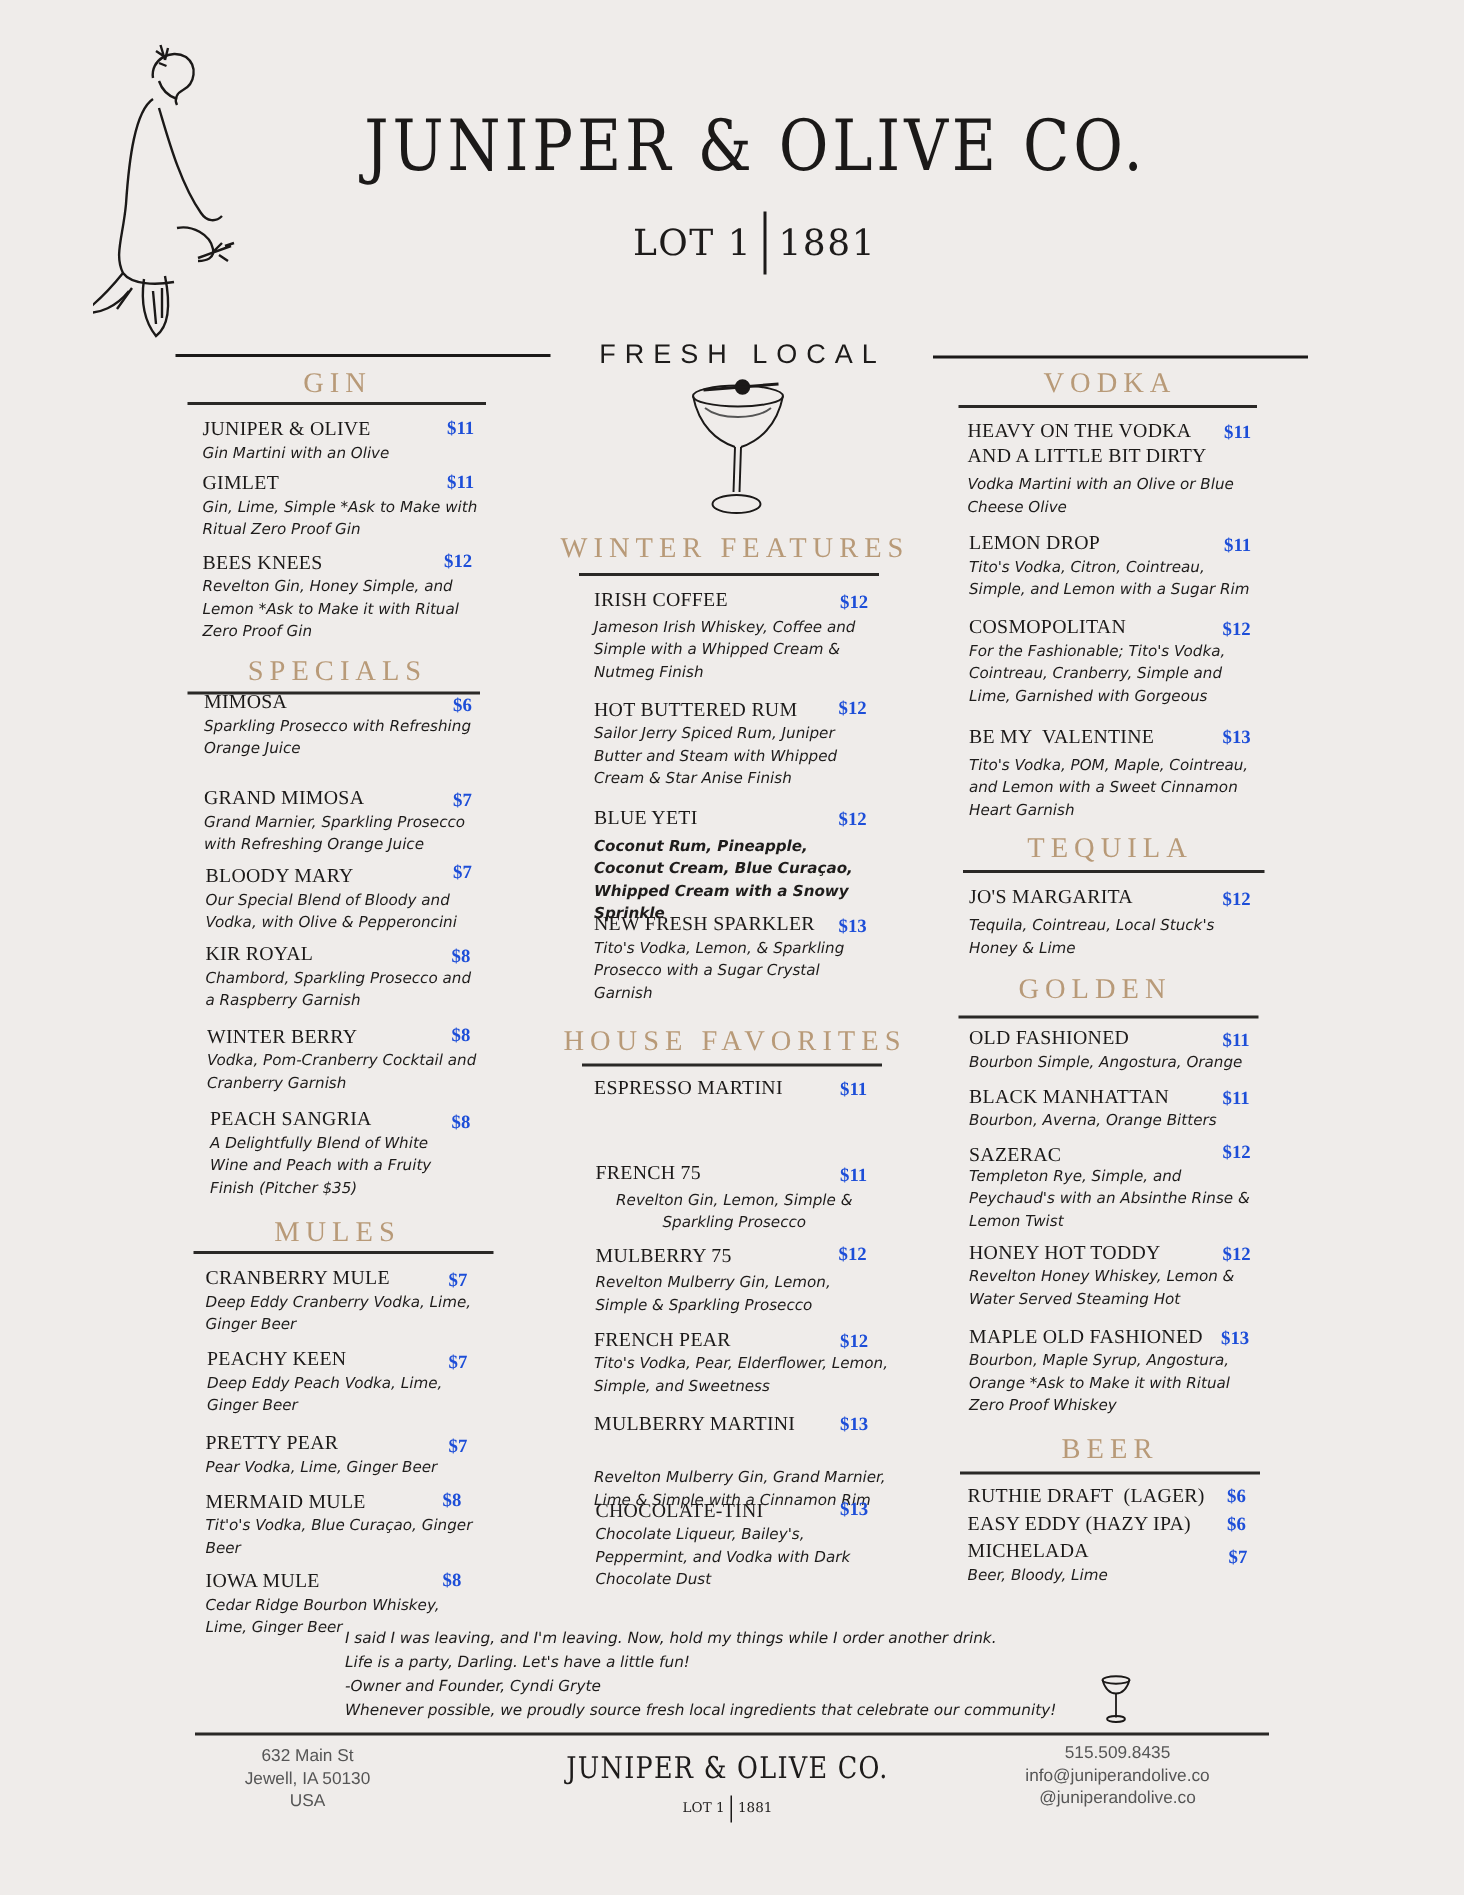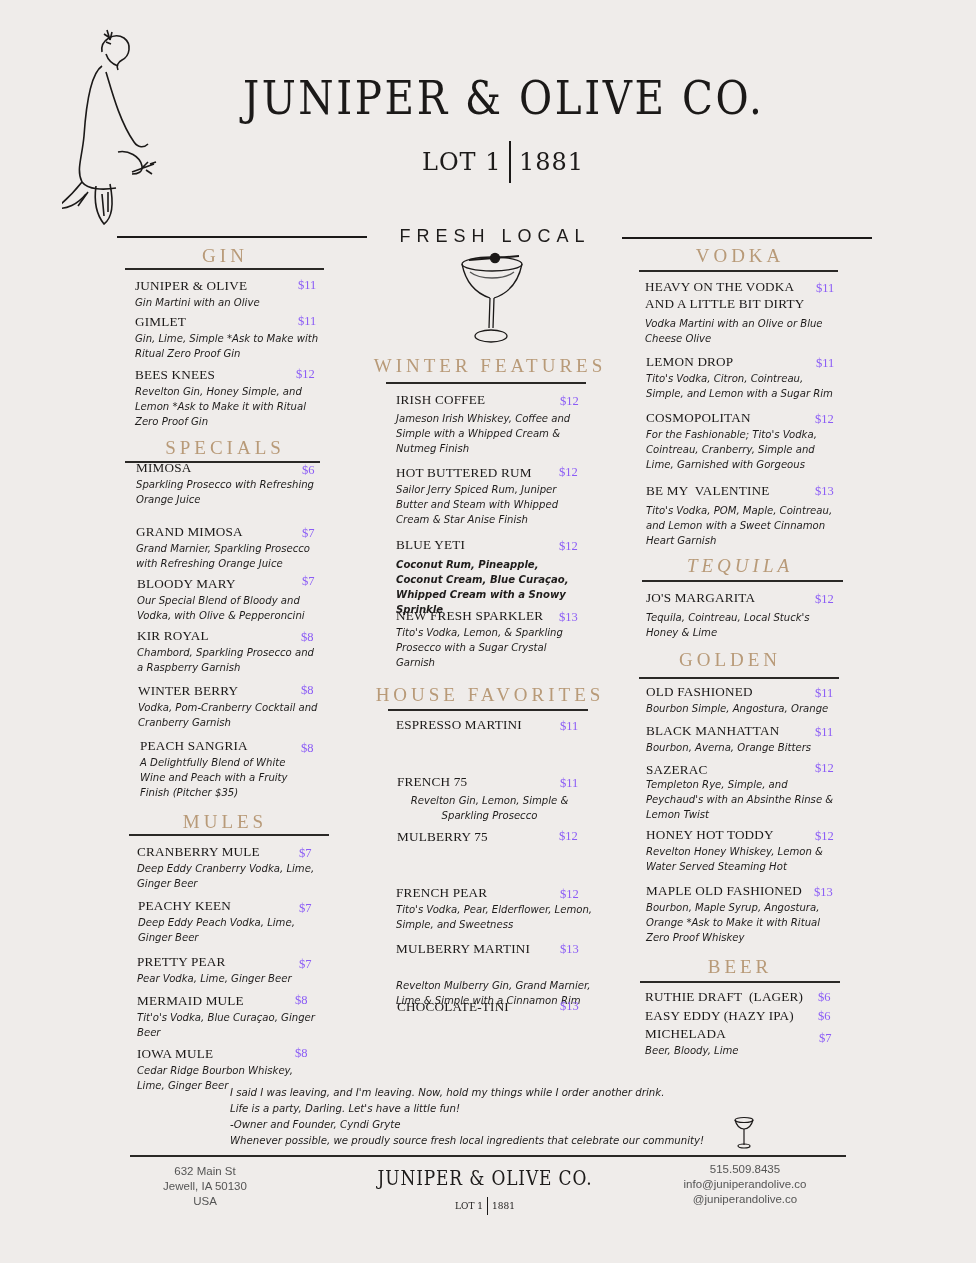--- a/index.html
+++ b/index.html
@@ -44,21 +44,21 @@
     font-family: "Liberation Serif", serif; font-size: 19px; letter-spacing: 4px;
   }
   .rule { position: absolute; height: 2px; background: #2a2826; }
   .item { position: absolute; }
   .item-name {
     font-family: "Liberation Serif", serif; font-size: 13.2px;
     letter-spacing: 0.2px; color: #1b1918; line-height: 17px; white-space: nowrap;
   }
   .item-price {
     position: absolute; top: 1px;
-    font-family: "Liberation Serif", serif; font-size: 12.5px; color: #8b5cf6;
+    font-family: "Liberation Serif", serif; font-size: 12.5px; color: #1d4ed8; font-weight: bold;
   }
   .item-desc {
     font-family: "DejaVu Sans", sans-serif; font-style: italic;
     font-size: 10.1px; line-height: 15px; color: #1e1c1b; margin-top: 1px;
   }
 
   
   .quote {
     left: 230px; width: 560px; top: 1085px; 
     font-family: "DejaVu Sans", sans-serif; font-style: italic;
@@ -235,34 +235,36 @@
   <span class="item-price" style="left:164px;top:3px;">$11</span>
 </div>
 <div class="item" style="left:397px;top:773px;width:185px;">
   <div class="item-name">FRENCH 75</div>
   <span class="item-price" style="left:163px;top:3px;">$11</span>
   <div class="item-desc" style="margin-top:3px;text-align:center;">Revelton Gin, Lemon, Simple &amp; Sparkling Prosecco</div>
 </div>
 <div class="item" style="left:397px;top:828px;width:180px;">
   <div class="item-name">MULBERRY 75</div>
   <span class="item-price" style="left:162px;">$12</span>
+  <div class="item-desc" style="margin-top:3px;">Revelton Mulberry Gin, Lemon, Simple &amp; Sparkling Prosecco</div>
 </div>
 <div class="item" style="left:396px;top:884px;width:200px;">
   <div class="item-name">FRENCH PEAR</div>
   <span class="item-price" style="left:164px;top:3px;">$12</span>
   <div class="item-desc">Tito's Vodka, Pear, Elderflower, Lemon, Simple, and Sweetness</div>
 </div>
 <div class="item" style="left:396px;top:940px;width:200px;">
   <div class="item-name">MULBERRY MARTINI</div>
   <span class="item-price" style="left:164px;top:2px;">$13</span>
   <div class="item-desc" style="margin-top:21px;">Revelton Mulberry Gin, Grand Marnier, Lime &amp; Simple with a Cinnamon Rim</div>
 </div>
 <div class="item" style="left:397px;top:998px;width:185px;">
   <div class="item-name">CHOCOLATE-TINI</div>
   <span class="item-price" style="left:163px;">$13</span>
+  <div class="item-desc">Chocolate Liqueur, Bailey's, Peppermint, and Vodka with Dark Chocolate Dust</div>
 </div>
 
 <div class="section-title" style="left:640px;width:200px;top:245px;">VODKA</div>
 <div class="rule" style="left:639px;top:270px;width:199px;"></div>
 
 <div class="item" style="left:645px;top:278px;width:190px;">
   <div class="item-name">HEAVY ON THE VODKA</div>
   <div class="item-name">AND A LITTLE BIT DIRTY</div>
   <span class="item-price" style="left:171px;top:3px;">$11</span>
   <div class="item-desc" style="margin-top:4px;">Vodka Martini with an Olive or Blue Cheese Olive</div>
@@ -276,21 +278,21 @@
   <div class="item-name">COSMOPOLITAN</div>
   <span class="item-price" style="left:169px;top:3px;">$12</span>
   <div class="item-desc">For the Fashionable; Tito's Vodka, Cointreau, Cranberry, Simple and Lime, Garnished with Gorgeous</div>
 </div>
 <div class="item" style="left:646px;top:482px;width:195px;">
   <div class="item-name" style="white-space:pre;">BE MY  VALENTINE</div>
   <span class="item-price" style="left:169px;top:2px;">$13</span>
   <div class="item-desc" style="margin-top:4px;">Tito's Vodka, POM, Maple, Cointreau, and Lemon with a Sweet Cinnamon Heart Garnish</div>
 </div>
 
-<div class="section-title" style="left:640px;width:200px;top:555px;font-style:italic;">TEQUILA</div>
+<div class="section-title" style="left:640px;width:200px;top:555px;">TEQUILA</div>
 <div class="rule" style="left:642px;top:580px;width:201px;"></div>
 
 <div class="item" style="left:646px;top:589px;width:185px;">
   <div class="item-name">JO'S MARGARITA</div>
   <span class="item-price" style="left:169px;top:3px;">$12</span>
   <div class="item-desc" style="margin-top:4px;">Tequila, Cointreau, Local Stuck's Honey &amp; Lime</div>
 </div>
 
 <div class="section-title" style="left:630px;width:200px;top:649px;">GOLDEN</div>
 <div class="rule" style="left:639px;top:677px;width:200px;"></div>

